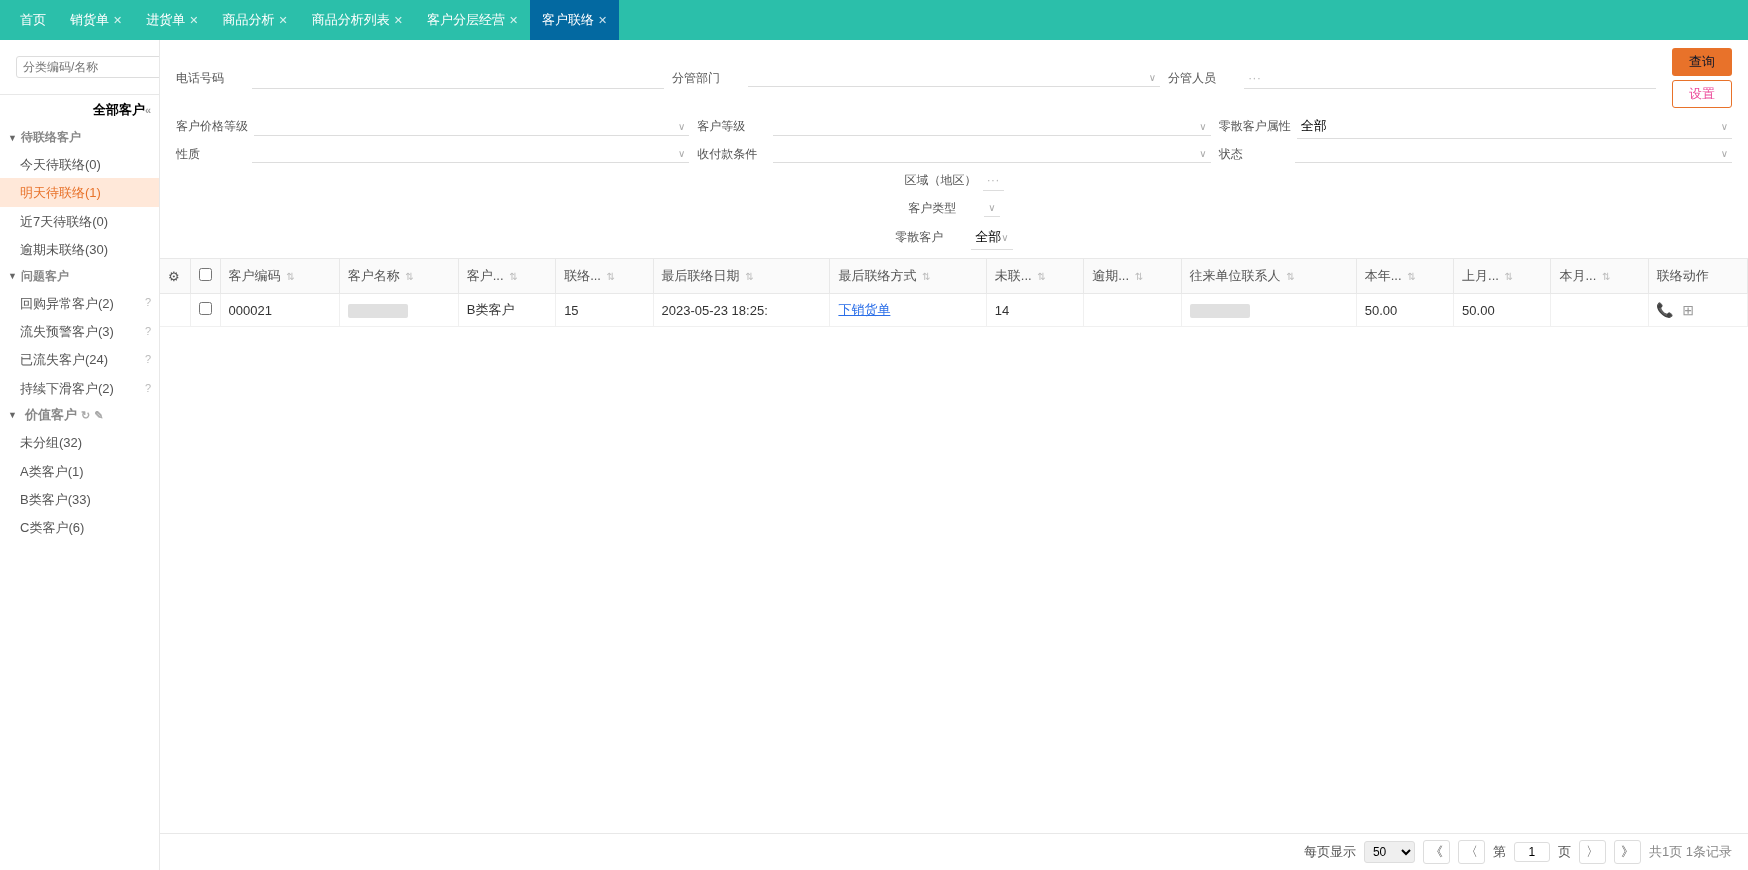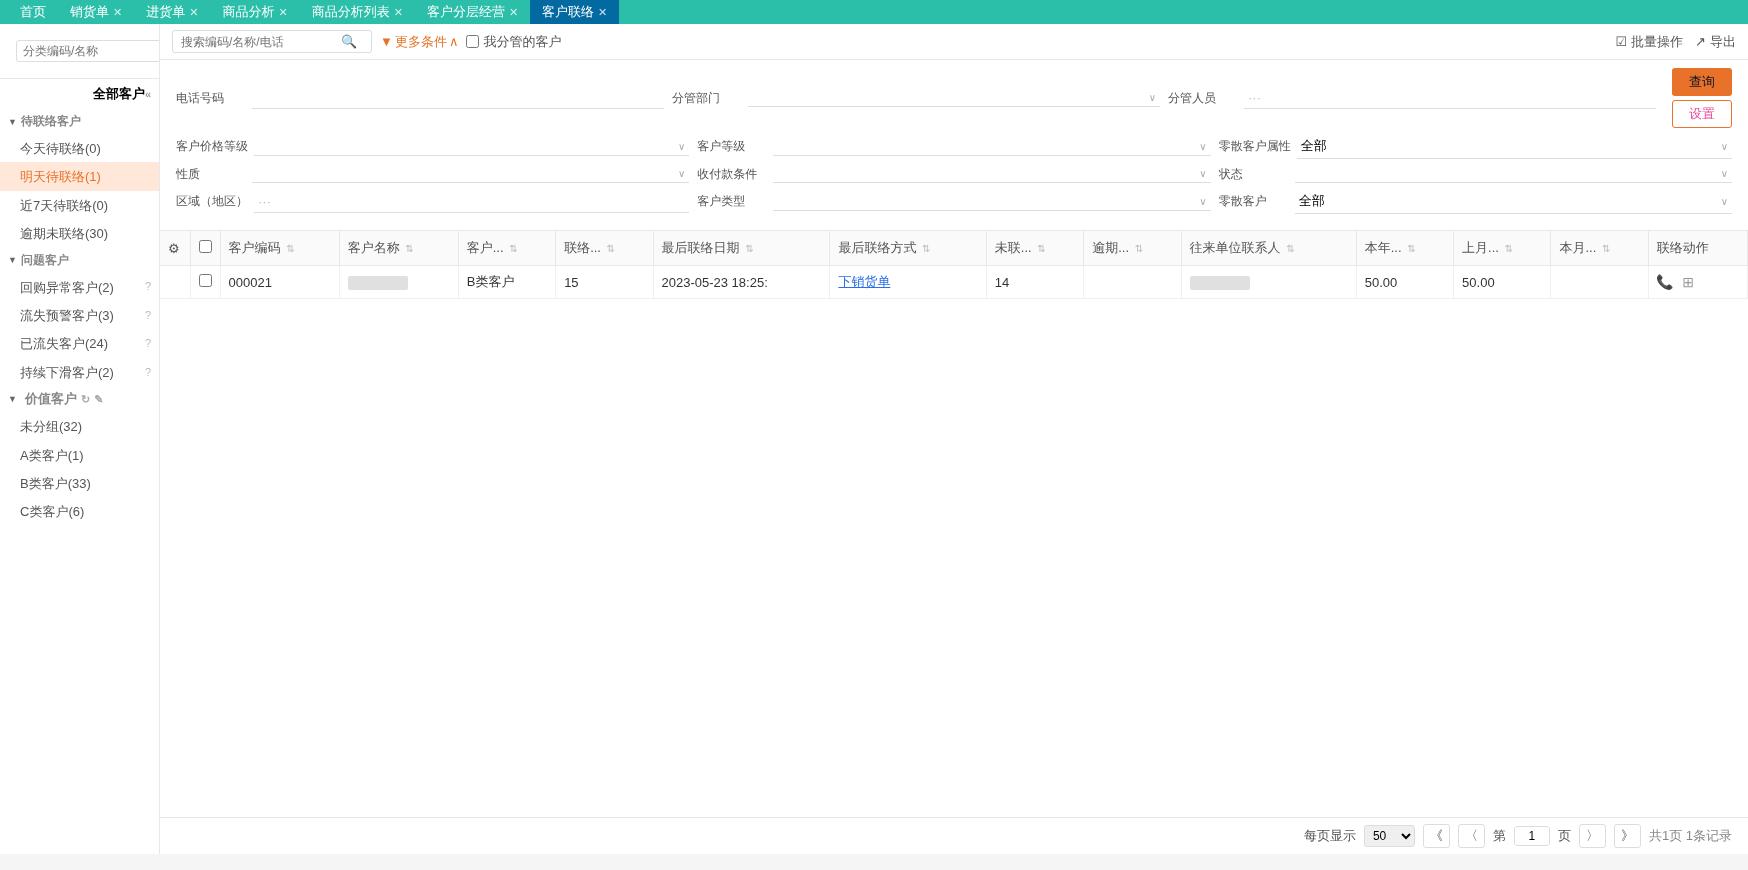--- a/index.html
+++ b/index.html
@@ -1,21 +1,21 @@
 <!DOCTYPE html>
 <html><head>
   <meta charset="utf-8">
   <style>
     * { box-sizing: border-box; margin: 0; padding: 0; font-family: 'Microsoft YaHei', Arial, sans-serif; font-size: 13px; }
     body { background: #f5f5f5; overflow-x: hidden; }
     
     
     .top-nav {
       background: #2bbfaa;
-      height: 24px;
+      height: 40px;
       display: flex;
       align-items: center;
       padding: 0 8px;
       color: white;
     }
     .nav-item {
       padding: 0 12px;
       height: 40px;
       display: flex;
       align-items: center;
@@ -137,21 +137,21 @@
       background: white;
       border-bottom: 1px solid #e8e8e8;
       padding: 8px 16px;
     }
     .filter-row {
       display: flex;
       align-items: center;
       margin-bottom: 6px;
       gap: 8px;
     }
-    .filter-row:last-child { margin-bottom: 8px; }
+    .filter-row:last-child { margin-bottom: 0; flex-direction: column; }
     .filter-item {
       display: flex;
       align-items: center;
       gap: 6px;
       flex: 1;
     }
     .filter-label {
       color: #555;
       font-size: 12px;
       white-space: nowrap;
@@ -408,45 +408,20 @@
     <div class="sidebar-sub-item">
       <span>B类客户(33)</span>
     </div>
     <div class="sidebar-sub-item">
       <span>C类客户(6)</span>
     </div>
   </div>
 
   <div class="content-area">
 
-    <div class="search-bar">
-      <div class="search-input-wrap">
-        <input type="text" style="border: none; outline: none; font-size: 12px; width: 160px;" placeholder="搜索编码/名称/电话">
-        <span style="color:#e8722a;cursor:pointer;">🔍</span>
-      </div>
-      <div class="more-filter-btn">
-        <span>▼</span>
-        <span>更多条件</span>
-        <span>∧</span>
-      </div>
-      <div class="my-customer-wrap">
-        <input type="checkbox" style="">
-        <span>我分管的客户</span>
-      </div>
-      <div class="top-right-btns">
-        <div class="top-right-btn">
-          <span>☑</span>
-          <span>批量操作</span>
-        </div>
-        <div class="top-right-btn">
-          <span>↗</span>
-          <span>导出</span>
-        </div>
-      </div>
-    </div>
 
     <div class="filter-panel">
       <div class="filter-row">
         <div class="filter-item">
           <span class="filter-label">电话号码</span>
           <input class="filter-input" type="text" style="">
         </div>
         <div class="filter-item">
           <span class="filter-label">分管部门</span>
           <div class="filter-select-wrap">

